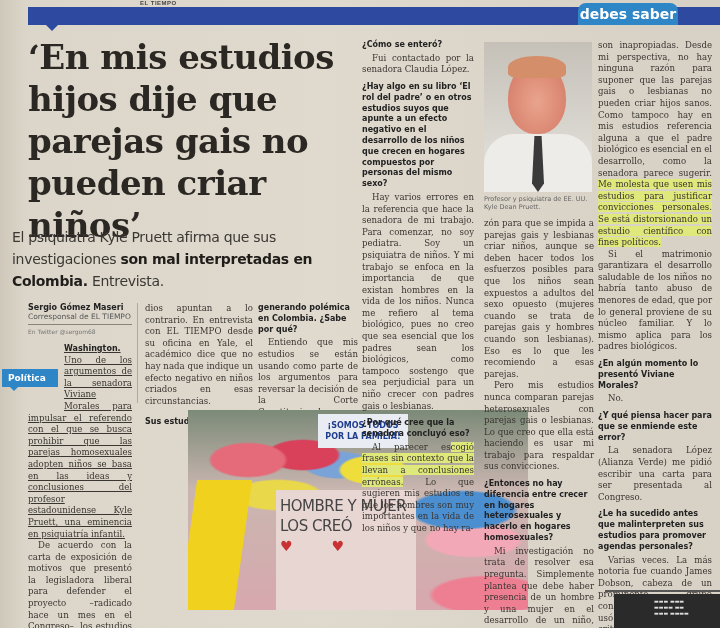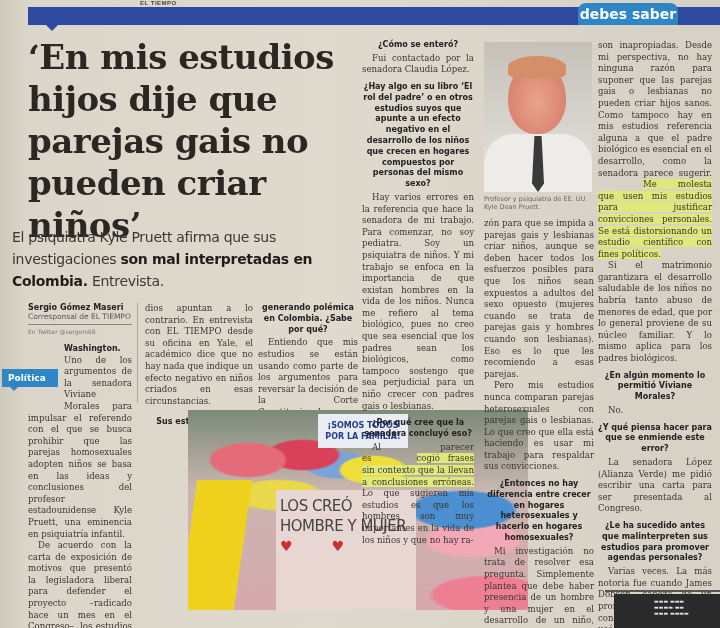--- a/index.html
+++ b/index.html
@@ -41,22 +41,22 @@
   }
   .deck {
     position: absolute; left: 12px; top: 226px; width: 330px;
     font: 14px/22px "DejaVu Sans", sans-serif; color: #3b3834; letter-spacing: -0.3px;
   }
   .deck b { color: #1f1d1a; }
 
   .col { position: absolute; font: 8.6px/11.6px "DejaVu Serif", serif; color: #3a3632; text-align: justify; }
   .col p { margin-bottom: 0; text-indent: 0; }
   .col p.ind { text-indent: 10px; }
-  .q { font: bold 8px/10.8px "DejaVu Sans", sans-serif; color: #222; margin: 6px 0 2px; text-align: center; }
-  .hl { background: #dfe87a; margin-left: 45px; }
+  .q { font: bold 8px/10.8px "DejaVu Sans", sans-serif; color: #222; margin: 6px 0 2px; text-align: left; }
+  .hl { background: #dfe87a; }
 
   .byline-name { font: bold 8px "DejaVu Sans", sans-serif; color:#222; }
   .byline-role { font: 7.5px "DejaVu Sans", sans-serif; color:#555; border-bottom:1px solid #8a8478; padding-bottom:3px; margin-bottom:3px; }
   .byline-tw { font: 6px "DejaVu Sans", sans-serif; color:#777; margin-bottom:8px; }
   .lead-city { font: bold 8px "DejaVu Sans", sans-serif; color:#222; }
 
   .politica {
     float: left; width: 56px; height: 18px; margin: 2px 6px 20px -26px;
     background: #2f86c6; color: #fff; font: bold 9px/18px "DejaVu Sans", sans-serif;
     padding-left: 6px; position: relative;
@@ -148,21 +148,21 @@
   <h1 class="headline">‘En mis estudios hijos dije que parejas gais no pueden criar niños’</h1>
 
   <div class="deck">
     <span>El psiquiatra Kyle Pruett afirma que sus investigaciones </span><b>son mal interpretadas en Colombia.</b><span> Entrevista.</span>
   </div>
 
   <div class="col" style="left:28px; top:303px; width:104px;">
     <div class="byline-name">Sergio Gómez Maseri</div>
     <div class="byline-role">Corresponsal de EL TIEMPO</div>
     <div class="byline-tw">En Twitter @sergom68</div>
-    <p style="padding-left:0;">
+    <p style="padding-left:0;text-decoration:underline;">
       <span class="lead-city">Washington.</span><span class="politica" style="margin-top:26px;">Política</span><span> Uno de los argumentos de la senadora Viviane Morales para impulsar el referendo con el que se busca prohibir que las parejas homosexuales adopten niños se basa en las ideas y conclusiones del profesor estadounidense Kyle Pruett, una eminencia en psiquiatría infantil.</span>
     </p>
     <p class="ind">De acuerdo con la carta de exposición de motivos que presentó la legisladora liberal para defender el proyecto –radicado hace un mes en el Congreso–, los estudios de Pruett concluyen que la orientación sexual de los padres puede perjudicar el desarrollo de los hijos y, por lo tanto, no es recomendable que crezcan en familias gais o lesbianas. El problema, según el propio Pruett, es que sus estu-</p>
   </div>
 
   <div class="vrule" style="left:137px; top:303px; height:100px;"></div>
 
   <div class="col" style="left:145px; top:303px; width:108px;">
     <p>dios apuntan a lo contrario. En entrevista con EL TIEMPO desde su oficina en Yale, el académico dice que no hay nada que indique un efecto negativo en niños criados en esas circunstancias.</p>
     <div class="q" style="margin-top:10px;">Sus estudios están</div>
@@ -173,22 +173,22 @@
     <p class="ind">Entiendo que mis estudios se están usando como parte de los argumentos para reversar la decisión de la Corte Constitucional que permitió el matrimonio entre homosexuales y la adopción homoparental.</p>
   </div>
 
   <div class="photo-main">
     <div class="photo-flag"></div>
     <div class="photo-sign-top">
       <div>¡SOMOS TODOS</div>
       <div>POR LA FAMILIA!</div>
     </div>
     <div class="photo-sign-main">
+      <div>HOMBRE Y MUJER</div>
       <div>LOS CREÓ</div>
-      <div>HOMBRE Y MUJER</div>
       <div class="heart">♥ &nbsp;&nbsp;&nbsp;&nbsp;&nbsp;&nbsp;&nbsp;&nbsp;&nbsp;♥</div>
     </div>
   </div>
 
   <div class="col" style="left:362px; top:40px; width:112px;">
     <div class="q" style="margin-top:0;">¿Cómo se enteró?</div>
     <p class="ind">Fui contactado por la senadora Claudia López.</p>
     <div class="q">¿Hay algo en su libro ‘El rol del padre’ o en otros estudios suyos que apunte a un efecto negativo en el desarrollo de los niños que crecen en hogares compuestos por personas del mismo sexo?</div>
     <p class="ind">Hay varios errores en la referencia que hace la senadora de mi trabajo. Para comenzar, no soy pediatra. Soy un psiquiatra de niños. Y mi trabajo se enfoca en la importancia de que existan hombres en la vida de los niños. Nunca me refiero al tema biológico, pues no creo que sea esencial que los padres sean los biológicos, como tampoco sostengo que sea perjudicial para un niño crecer con padres gais o lesbianas.</p>
     <div class="q">¿Por qué cree que la senadora concluyó eso?</div>
@@ -206,21 +206,21 @@
   <div class="col" style="left:484px; top:218px; width:110px;">
     <p>zón para que se impida a parejas gais y lesbianas criar niños, aunque se deben hacer todos los esfuerzos posibles para que los niños sean expuestos a adultos del sexo opuesto (mujeres cuando se trata de parejas gais y hombres cuando son lesbianas). Eso es lo que les recomiendo a esas parejas.</p>
     <p class="ind">Pero mis estudios nunca comparan parejas heterosexuales con parejas gais o lesbianas. Lo que creo que ella está haciendo es usar mi trabajo para respaldar sus convicciones.</p>
     <div class="q">¿Entonces no hay diferencia entre crecer en hogares heterosexuales y hacerlo en hogares homosexuales?</div>
     <p class="ind"><span>Mi investigación no trata de resolver esa pregunta. Simplemente plantea que debe haber presencia de un hombre y una mujer en el desarrollo de un niño, pero que esta puede venir de múltiples formas. Por ejemplo, de familiares de la pareja. De hecho, </span></p>
   </div>
 
   <div class="col" style="left:598px; top:40px; width:114px;">
     <p><span>son inapropiadas. Desde mi perspectiva, no hay ninguna razón para suponer que las parejas gais o lesbianas no pueden criar hijos sanos. Como tampoco hay en mis estudios referencia alguna a que el padre biológico es esencial en el desarrollo, como la senadora parece sugerir. </span><span class="hl">Me molesta que usen mis estudios para justificar convicciones personales. Se está distorsionando un estudio científico con fines políticos.</span></p>
     <p class="ind">Si el matrimonio garantizara el desarrollo saludable de los niños no habría tanto abuso de menores de edad, que por lo general proviene de su núcleo familiar. Y lo mismo aplica para los padres biológicos.</p>
-    <div class="q">¿En algún momento lo permitió Viviane Morales?</div>
+    <div class="q">¿En algún momento lo presentó Viviane Morales?</div>
     <p class="ind">No.</p>
     <div class="q">¿Y qué piensa hacer para que se enmiende este error?</div>
     <p class="ind">La senadora López (Alianza Verde) me pidió escribir una carta para ser presentada al Congreso.</p>
     <div class="q">¿Le ha sucedido antes que malinterpreten sus estudios para promover agendas personales?</div>
     <p class="ind">Varias veces. La más notoria fue cuando James Dobson, cabeza de un prominente grupo conservador en EE. UU., usó mi estudio para criticar a la hija del exvicepresidente Dick Cheney, que es lesbiana y quería adoptar. Intenté hablar con él para aclarar el error, pero no quiso pasar al teléfono. Esperemos que en este caso eso no suceda.</p>
   </div>
 
   <div class="ad-rule"></div>
   <div class="ad-thumb">
     <div class="ad-text">▬▬▬ ▬▬▬<br>▬▬▬▬ ▬▬<br>▬▬▬ ▬▬▬▬</div>

